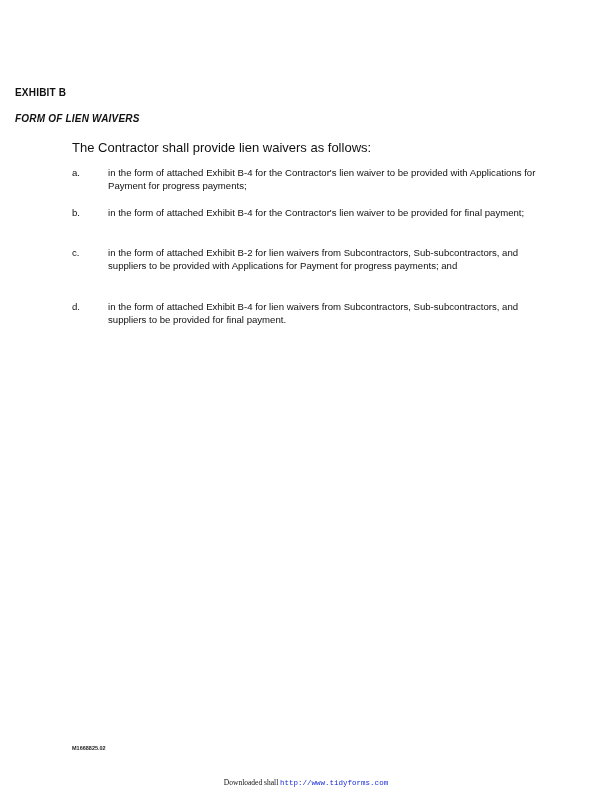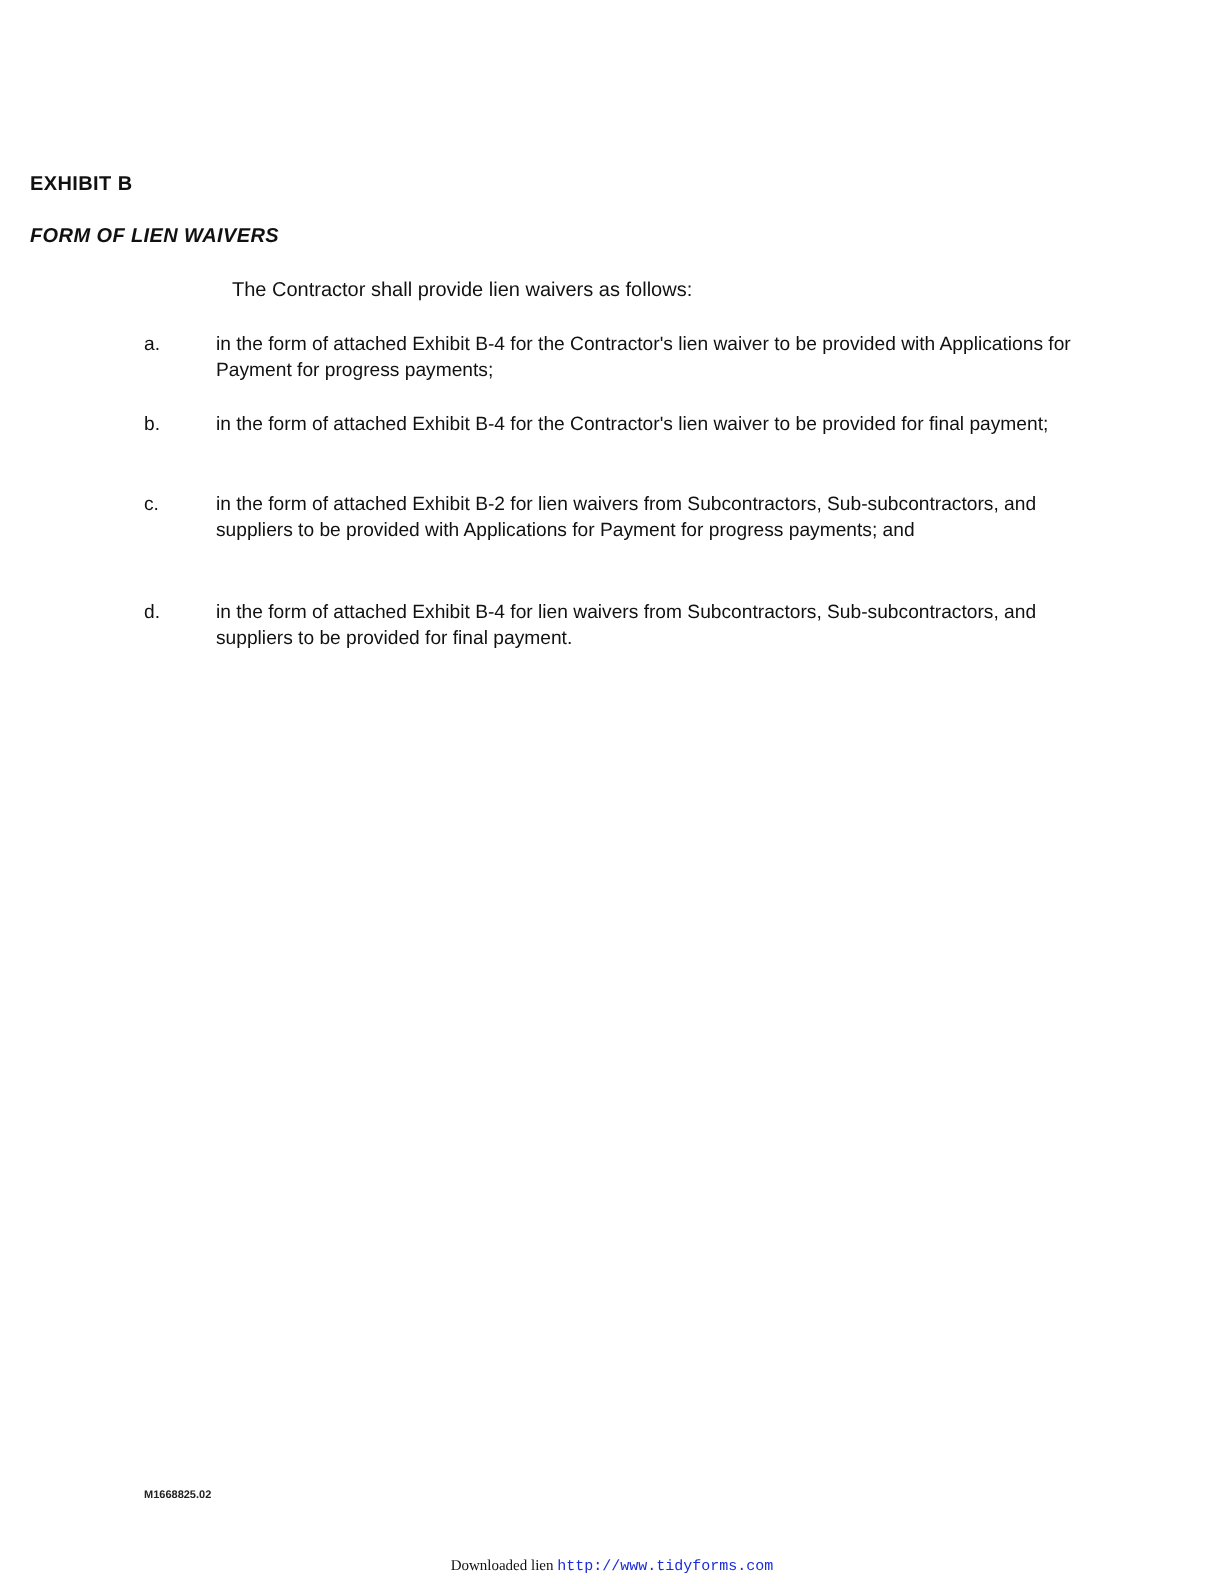--- a/index.html
+++ b/index.html
@@ -2,21 +2,21 @@
 <html><head>
 <meta charset="utf-8">
 <style>
   html, body { margin: 0; padding: 0; background: #ffffff; }
   body { width: 612px; height: 792px; position: relative; overflow: hidden;
          font-family: "Liberation Sans", "DejaVu Sans", sans-serif; color: #111; }
   .title { position: absolute; left: 15px; width: 612px; text-align: left;
            font-weight: bold; font-size: 10px; letter-spacing: 0.2px; }
   .t1 { top: 87px; }
   .t2 { top: 113px; font-style: italic; }
-  .intro { position: absolute; left: 72px; top: 140px; font-size: 10px; margin-left: 44px; }
+  .intro { position: absolute; left: 72px; top: 140px; font-size: 13px; }
   .item { position: absolute; left: 72px; font-size: 9.6px; line-height: 13.4px; }
   .item .lbl { position: absolute; left: 0; top: 0; width: 36px; }
   .item .txt { position: absolute; left: 36px; top: 0; width: 440px; }
   .ia { top: 166px; }
   .ib { top: 206px; }
   .ic { top: 246px; }
   .id { top: 300px; }
   .docid { position: absolute; left: 72px; top: 745px; font-size: 5.5px; font-weight: bold; color: #222; }
   .footer { position: absolute; left: 0; width: 612px; top: 778px; text-align: center;
             font-family: "Liberation Serif", "DejaVu Serif", serif; font-size: 7.5px; color: #111; }
@@ -44,15 +44,15 @@
     <span class="txt">in the form of attached Exhibit B-2 for lien waivers from Subcontractors, Sub-subcontractors, and suppliers to be provided with Applications for Payment for progress payments; and</span>
   </div>
   <div class="item id">
     <span class="lbl">d.</span>
     <span class="txt">in the form of attached Exhibit B-4 for lien waivers from Subcontractors, Sub-subcontractors, and suppliers to be provided for final payment.</span>
   </div>
 
   <div class="docid">M1668825.02</div>
 
   <div class="footer">
-    <span>Downloaded lien </span><a>http://www.tidyforms.com</a>
+    <span>Downloaded shall </span><a>http://www.tidyforms.com</a>
   </div>
 </div>
 
 </body></html>

